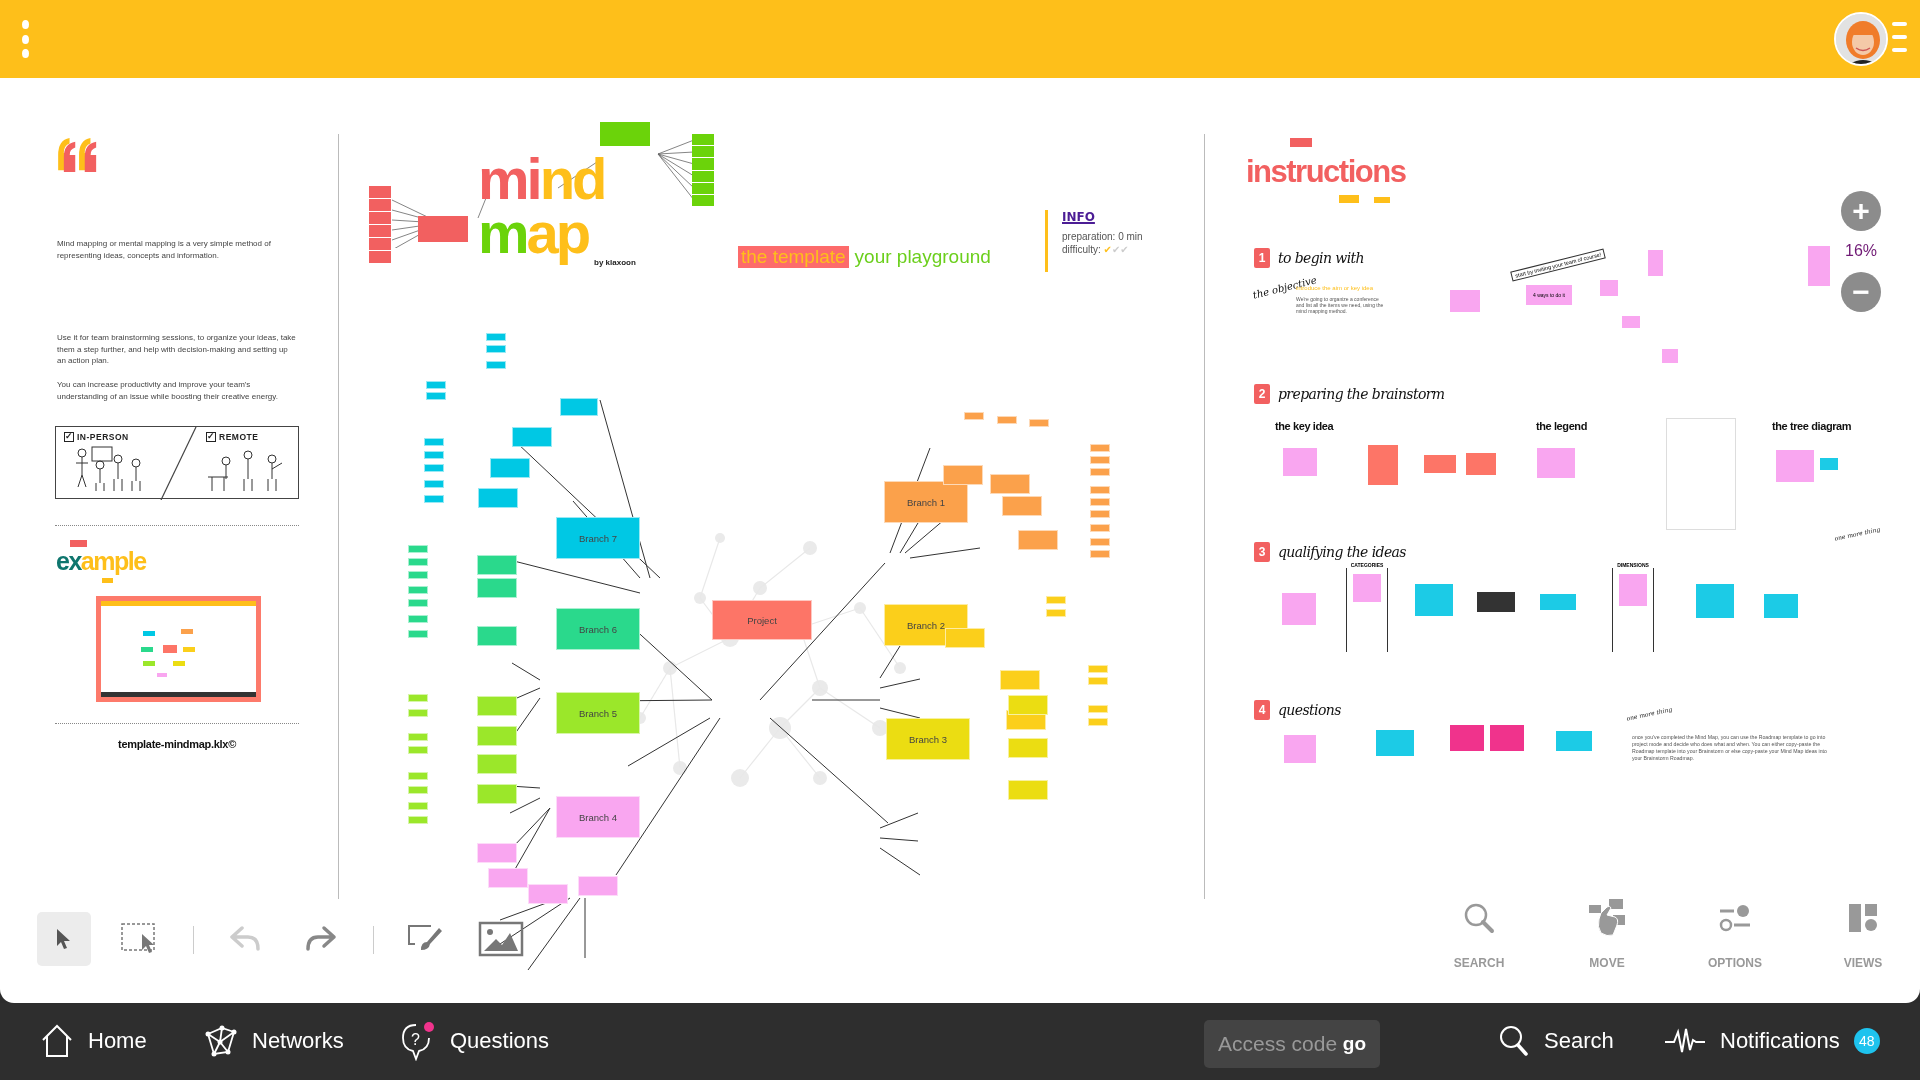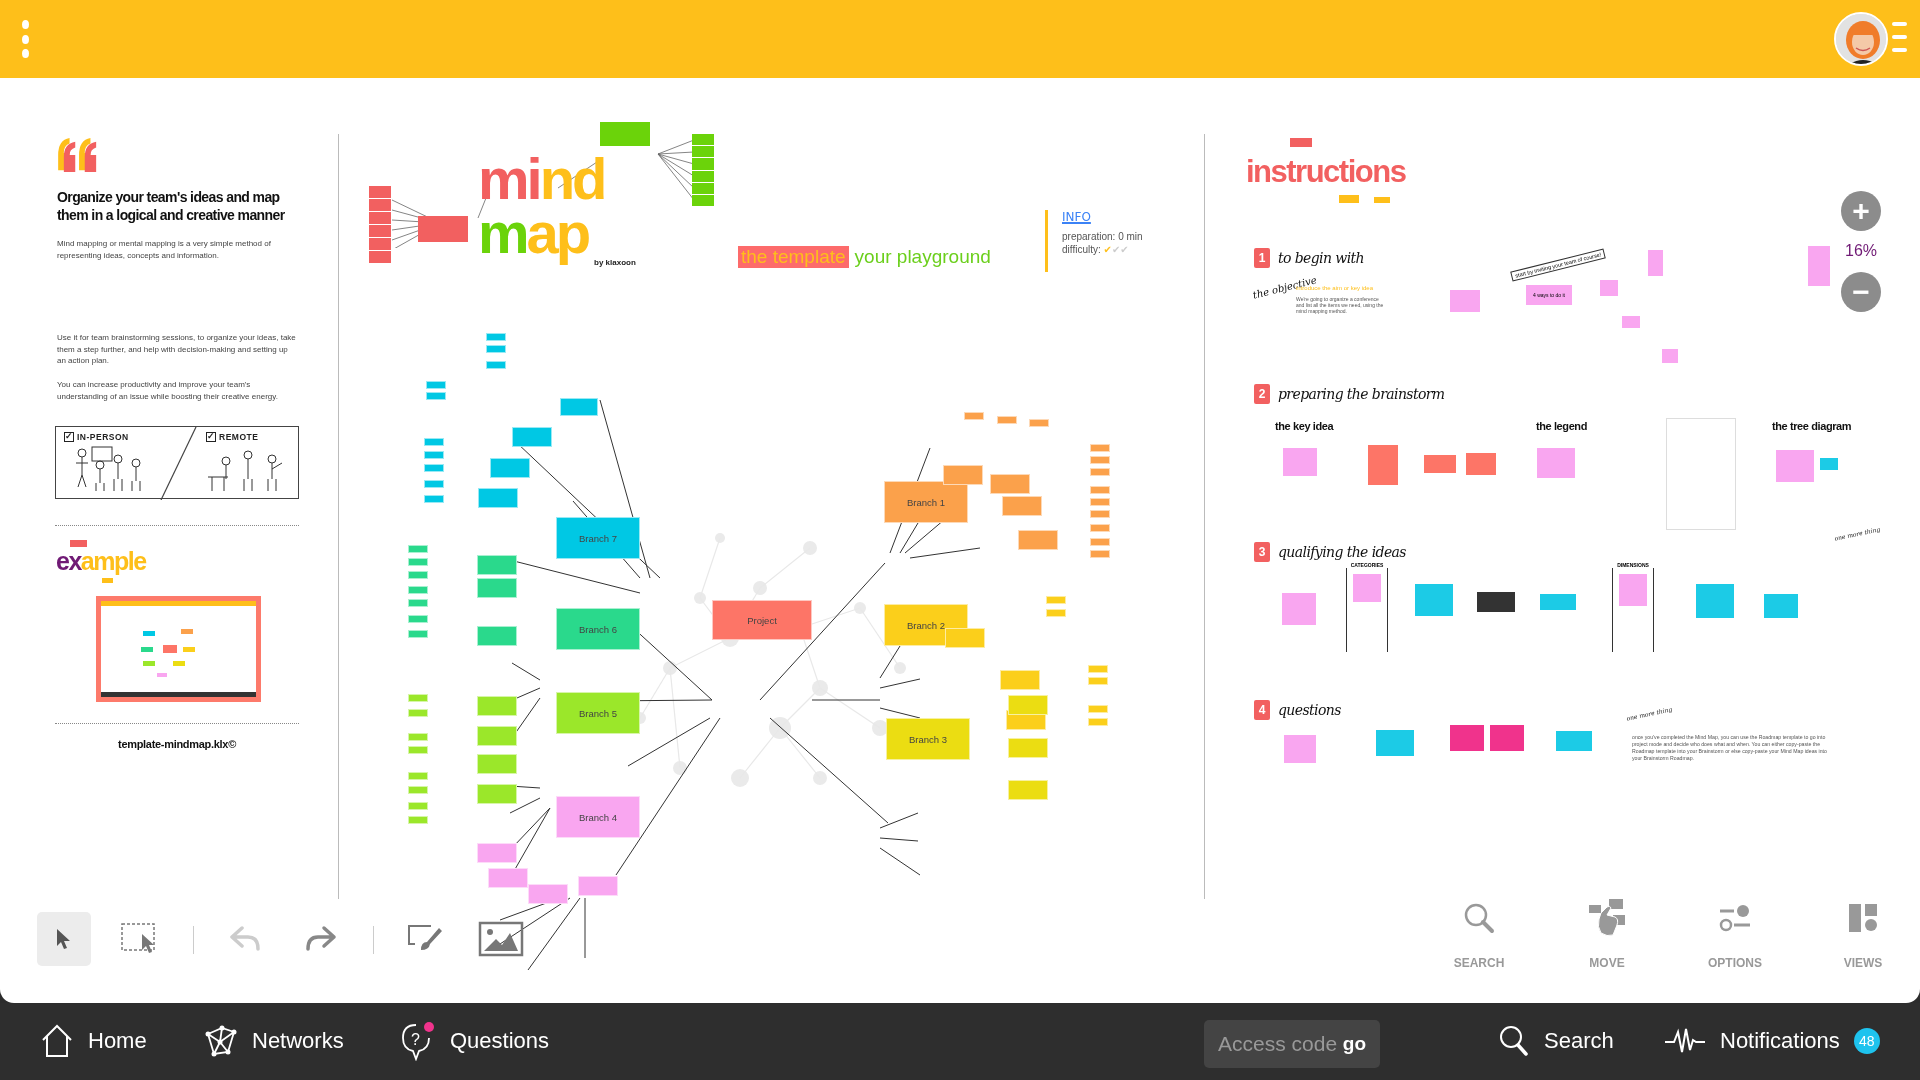--- a/index.html
+++ b/index.html
@@ -27,21 +27,21 @@
   .example-thumb { position: absolute; left: 96px; top: 518px; width: 165px; height: 106px; background: #fd7a6b; padding: 5px; }
   .example-thumb .inner { width: 100%; height: 100%; background: #fff; position: relative; }
   .filename { position: absolute; left: 55px; top: 660px; width: 244px; text-align: center; font-size: 11px; font-weight: bold; color: #111; letter-spacing: -0.3px; }
 
   
   .mm-title { position: absolute; font-weight: bold; letter-spacing: -3px; line-height: 1; }
   .tagline { position: absolute; left: 738px; top: 168px; font-size: 19px; display: flex; gap: 6px; }
   .tagline .tpl { background: #fd6b6b; color: #FEBF1A; padding: 0 3px; }
   .tagline .play { color: #6bcf1c; }
   .info { position: absolute; left: 1045px; top: 132px; border-left: 3px solid #FEBF1A; padding-left: 14px; height: 62px; }
-  .info .lbl { font-size: 12px; font-weight: normal; color: #3b82f6; text-decoration: underline; text-decoration-thickness: 2px; margin-bottom: 6px; font-family: "DejaVu Sans", sans-serif; }
+  .info .lbl { font-size: 12px; font-weight: bold; color: #4c1d95; text-decoration: underline; text-decoration-thickness: 2px; margin-bottom: 6px; font-family: "DejaVu Sans", sans-serif; }
   .info .row { font-size: 10px; color: #555; line-height: 13px; }
 
   .node { position: absolute; display: flex; align-items: center; justify-content: center; color: #444; font-size: 8.5px; border: 1px solid rgba(255,255,255,0.6); }
   .node.main { font-size: 9.5px; }
   .node.leaf { font-size: 3px; }
 
   
   .instructions-title { position: absolute; left: 1246px; top: 76px; font-size: 31px; font-weight: bold; color: #f26060; letter-spacing: -1.5px; }
   .step-row { position: absolute; left: 1254px; display: flex; align-items: center; gap: 8px; }
   .step-num { width: 16px; height: 20px; background: #f26060; color: #fff; font-size: 12px; font-weight: bold; display: flex; align-items: center; justify-content: center; border-radius: 2px; }
@@ -103,21 +103,20 @@
 </div>
 
 <div class="canvas">
 
   <svg class="quote-mark" viewBox="0 0 50 40" style="position:absolute;left:56px;top:58px;width:48px;height:38px;">
     <path d="M2 20 Q2 4 14 2 L14 8 Q8 10 8 18 L14 18 L14 36 L2 36 Z" fill="#FEBF1A"></path>
     <path d="M24 20 Q24 4 36 2 L36 8 Q30 10 30 18 L36 18 L36 36 L24 36 Z" fill="#FEBF1A"></path>
     <path d="M8 22 Q8 8 20 6 L20 12 Q14 14 14 20 L20 20 L20 38 L8 38 Z" fill="#f26060"></path>
     <path d="M30 22 Q30 8 42 6 L42 12 Q36 14 36 20 L42 20 L42 38 L30 38 Z" fill="#f26060"></path>
   </svg>
-  <div class="lp-heading">Organize your team's ideas and map them in a logical and creative manner</div>
   <div class="lp-para" style="top:160px">Mind mapping or mental mapping is a very simple method of representing ideas, concepts and information.</div>
   <div class="lp-para" style="top:254px">Use it for team brainstorming sessions, to organize your ideas, take them a step further, and help with decision-making and setting up an action plan.</div>
   <div class="lp-para" style="top:301px">You can increase productivity and improve your team's understanding of an issue while boosting their creative energy.</div>
 
   <div class="mode-box">
     <div class="mode-label" style="left:8px">
         <span class="chk">✓</span>
         <span>IN-PERSON</span>
       </div>
     <div class="mode-label" style="left:150px">
@@ -142,21 +141,21 @@
         <circle cx="192" cy="28" r="4"></circle>
           <path d="M192 32 L192 52 M188 52 L188 64 M196 52 L196 64"></path>
         <circle cx="216" cy="32" r="4"></circle>
           <path d="M216 36 L216 52 M212 52 L212 64 M220 52 L220 64 M216 42 L226 36"></path>
       </g>
     </svg>
   </div>
   <div class="dotted" style="top:447px"></div>
 
   <div style="position:absolute;left:70px;top:462px;width:17px;height:7px;background:#f26060"></div>
-  <div class="example-word"><span style="color:#701a75">ex</span><span style="color:#FEBF1A">ample</span></div>
+  <div class="example-word"><span style="color:#0f766e">ex</span><span style="color:#FEBF1A">ample</span></div>
   <div style="position:absolute;left:102px;top:500px;width:11px;height:5px;background:#FEBF1A"></div>
   <div class="example-thumb">
     <div class="inner">
       <div style="position:absolute;left:0;top:0;right:0;height:5px;background:#FEBF1A"></div>
       <div style="position:absolute;left:0;bottom:0;right:0;height:5px;background:#333"></div>
       <div style="position:absolute;left:62px;top:44px;width:14px;height:8px;background:#fd7567"></div>
       <div style="position:absolute;left:42px;top:30px;width:12px;height:5px;background:#00c8e4"></div>
       <div style="position:absolute;left:80px;top:28px;width:12px;height:5px;background:#fba14b"></div>
       <div style="position:absolute;left:40px;top:46px;width:12px;height:5px;background:#2ad98c"></div>
       <div style="position:absolute;left:82px;top:46px;width:12px;height:5px;background:#fbcf1b"></div>

